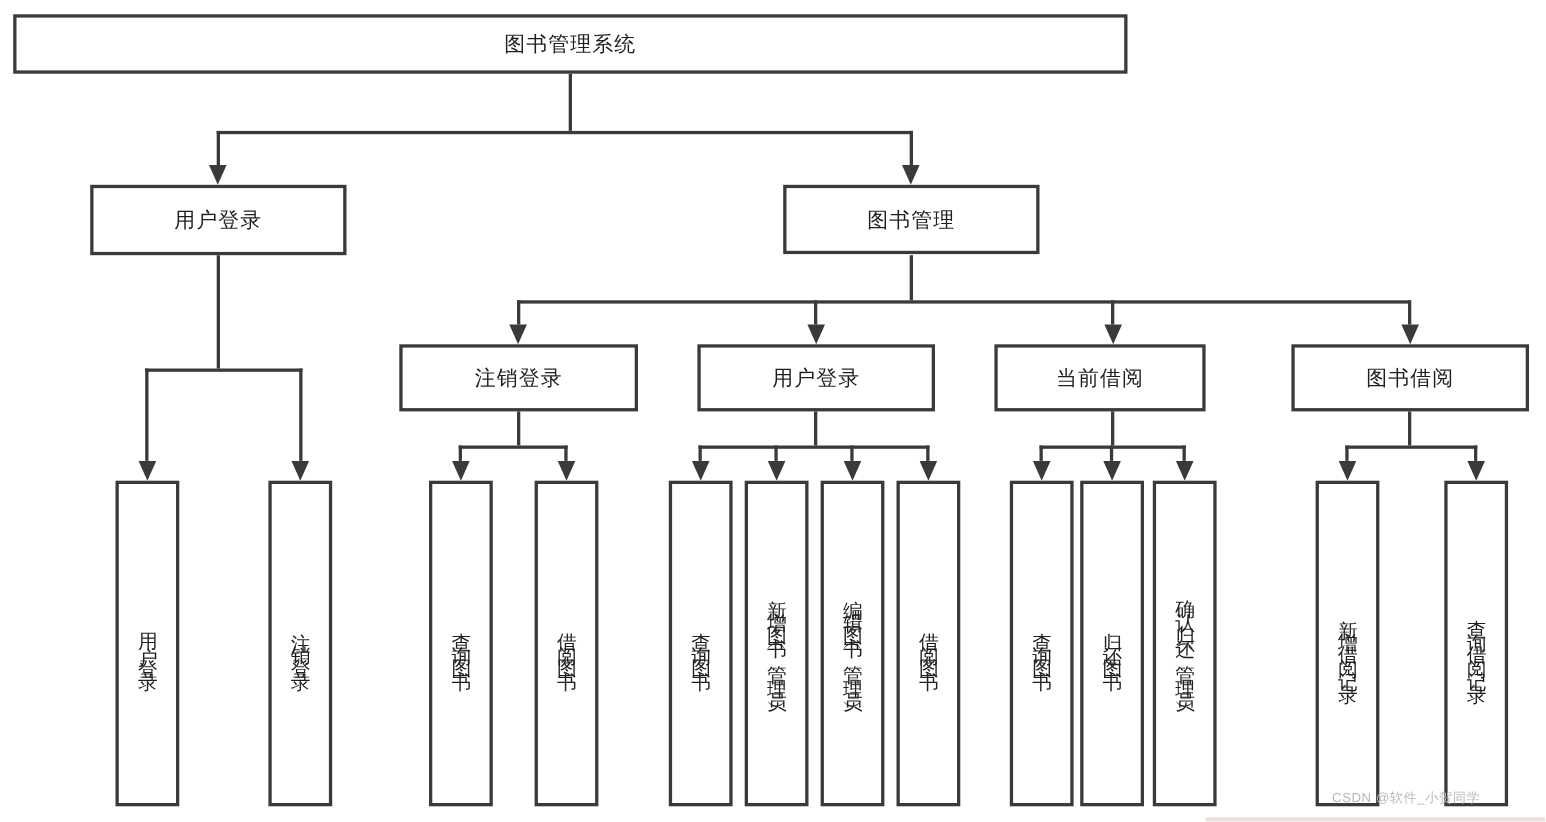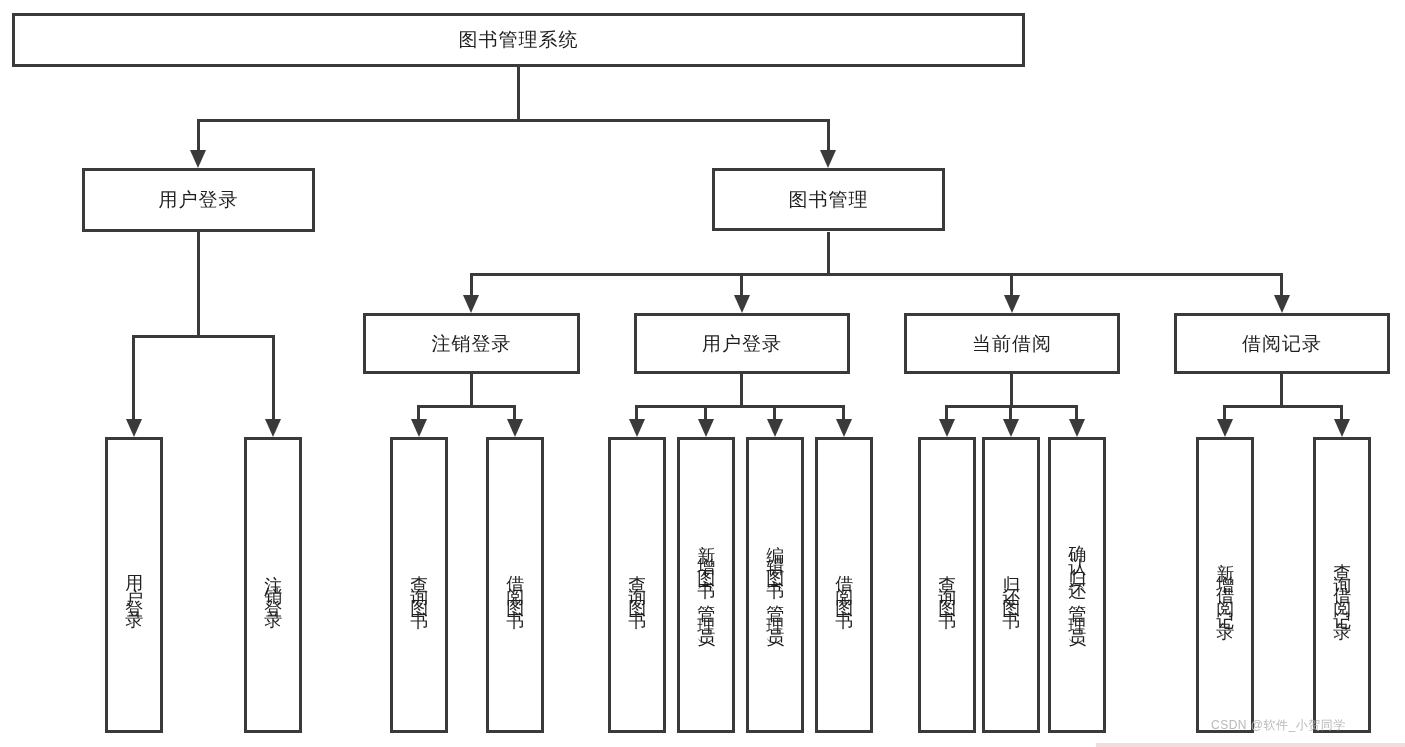--- a/index.html
+++ b/index.html
@@ -70,25 +70,25 @@
   <div class="arrow" style="left:1004px;top:295px;"></div>
   <div class="vline" style="left:1280px;top:273px;height:22px;"></div>
   <div class="arrow" style="left:1274px;top:295px;"></div>
 
   <div class="box" style="left:363px;top:313px;width:217px;height:61px;">
     <span>注销登录</span>
   </div>
   <div class="box" style="left:634px;top:313px;width:216px;height:61px;">
     <span>用户登录</span>
   </div>
-  <div class="box" style="left:904px;top:313px;width:216px;height:61px;">
+  <div class="box" style="left:904px;top:313px;width:192px;height:61px;">
     <span>当前借阅</span>
   </div>
   <div class="box" style="left:1174px;top:313px;width:216px;height:61px;">
-    <span>借阅记录</span>
+    <span>图书借阅</span>
   </div>
 
   <div class="vline" style="left:470px;top:374px;height:31px;"></div>
   <div class="hline" style="left:417px;top:405px;width:99px;"></div>
   <div class="vline" style="left:417px;top:405px;height:14px;"></div>
   <div class="arrow" style="left:411px;top:419px;"></div>
   <div class="vline" style="left:513px;top:405px;height:14px;"></div>
   <div class="arrow" style="left:507px;top:419px;"></div>
 
   <div class="vline" style="left:740px;top:374px;height:31px;"></div>

